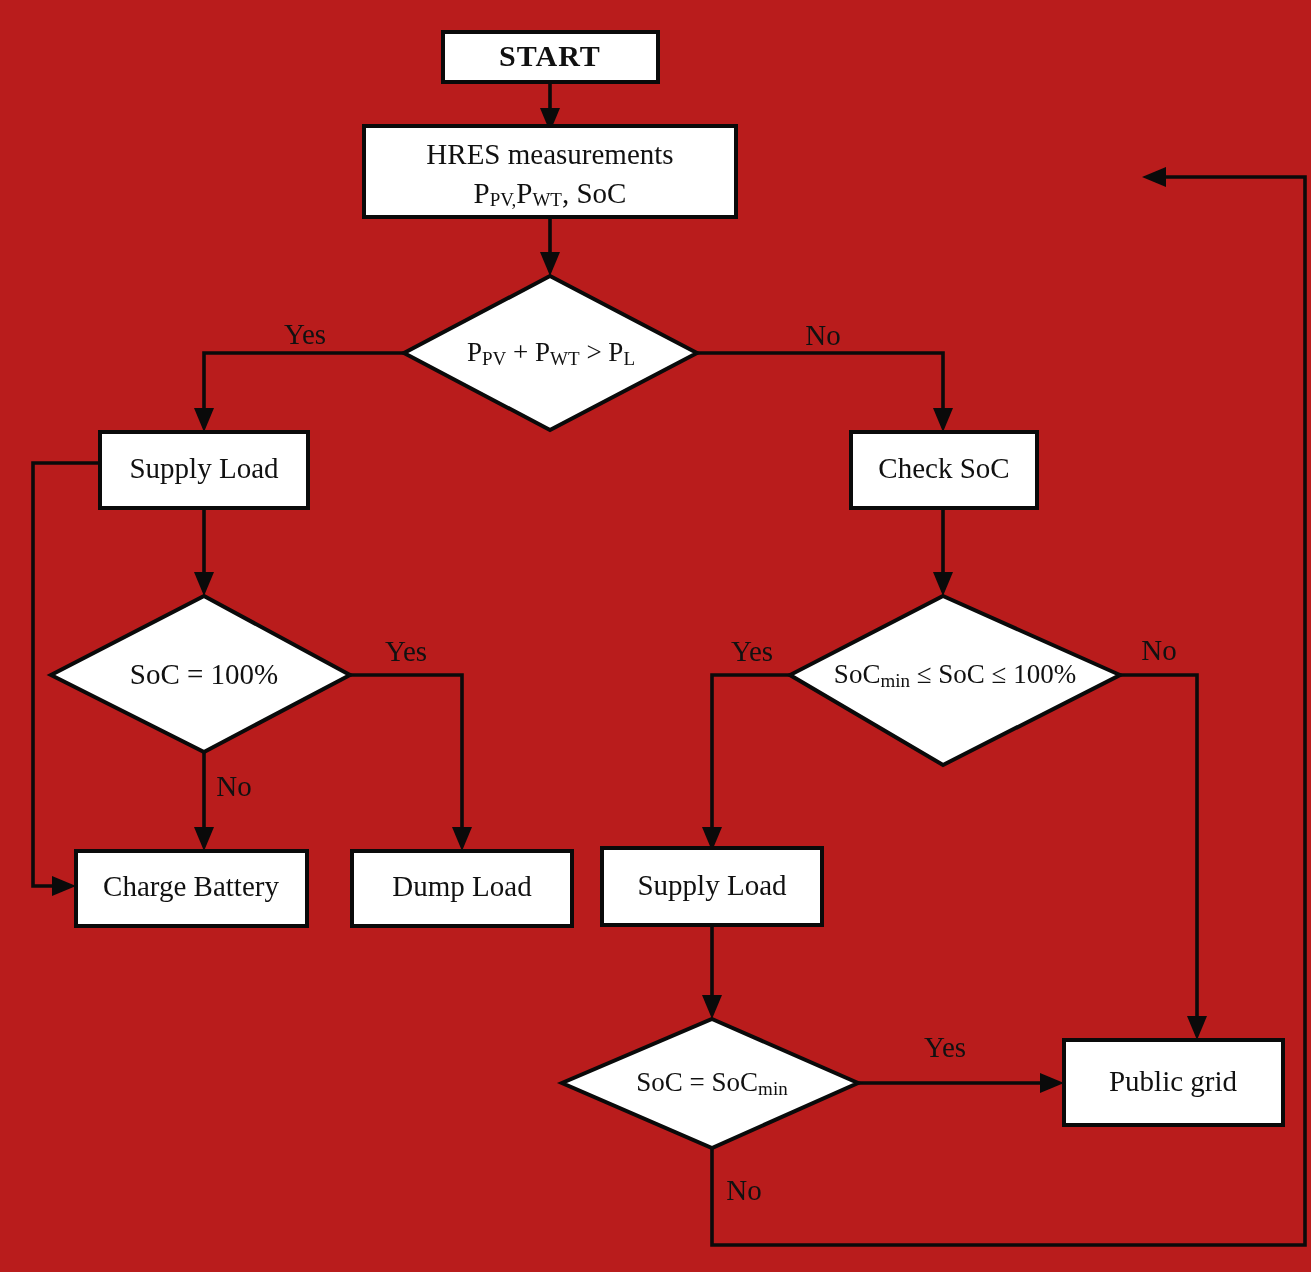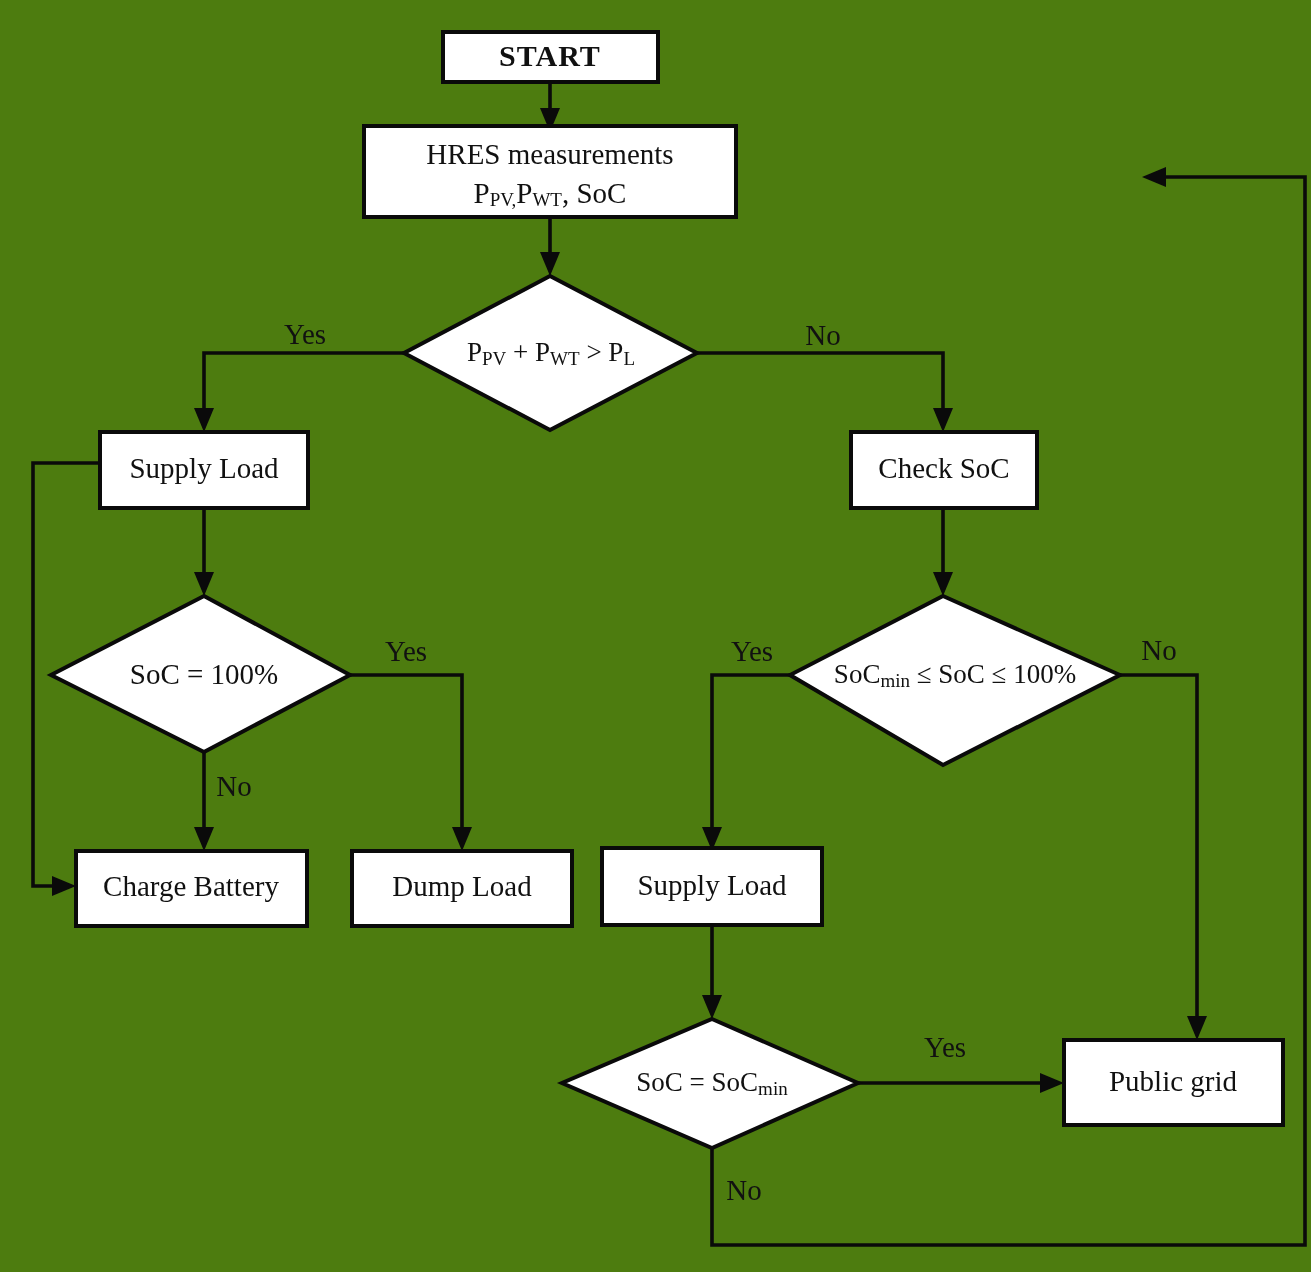--- a/index.html
+++ b/index.html
@@ -4,21 +4,21 @@
 <style>
   html, body {
     margin: 0;
     padding: 0;
     background: #ffffff;
   }
   #flowchart-root {
     position: relative;
     width: 1311px;
     height: 1272px;
-    background: #4d7c0f;
+    background: #b91c1c;
     font-family: "Liberation Serif", "DejaVu Serif", serif;
     overflow: hidden;
   }
   svg#flow-svg {
     position: absolute;
     left: 0;
     top: 0;
     width: 1311px;
     height: 1272px;
   }

